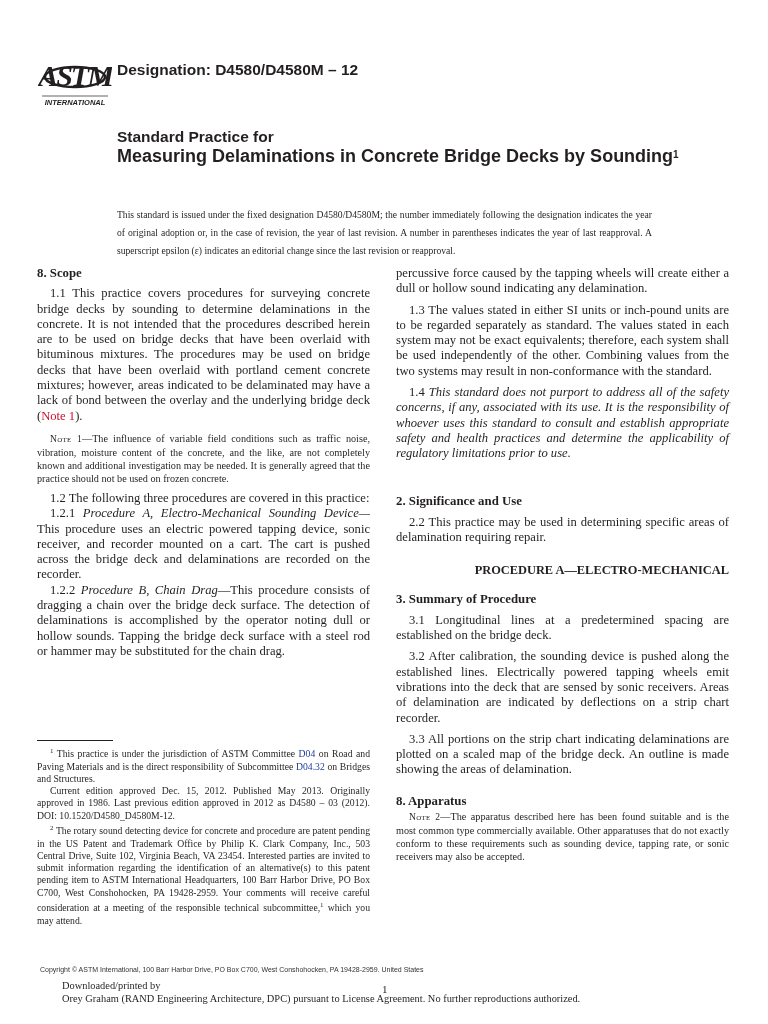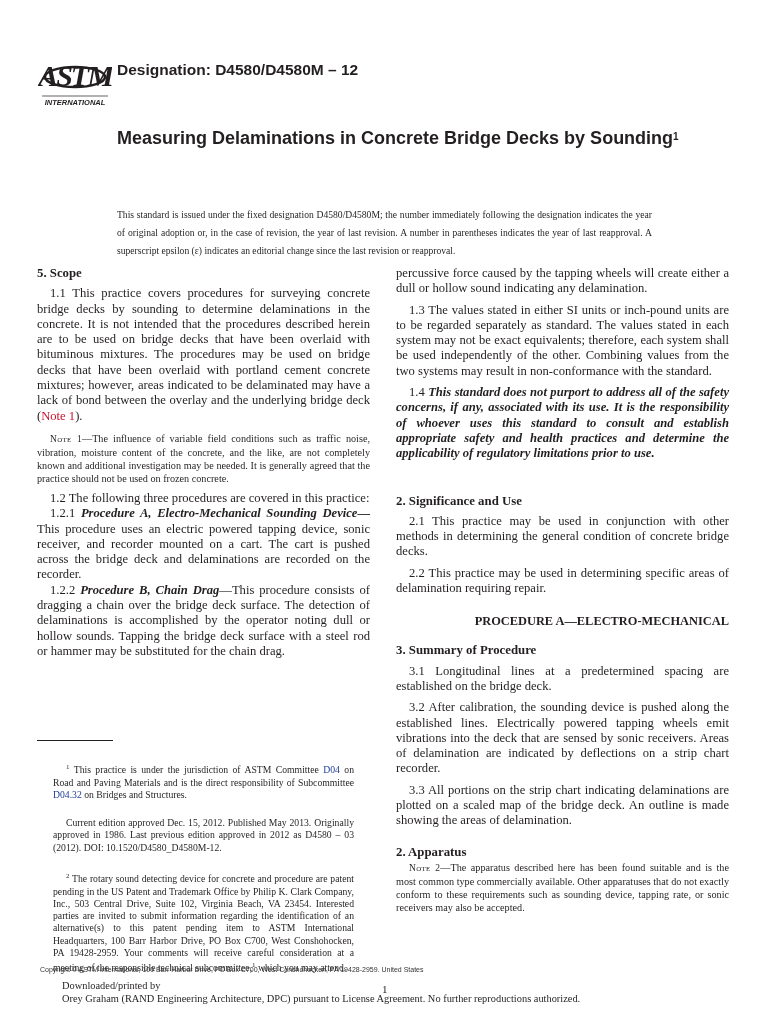--- a/index.html
+++ b/index.html
@@ -19,29 +19,29 @@
 
   
   .col { position: absolute; width: 333px; font-size: 12.6px; line-height: 15.3px; text-align: justify; }
   .col-left { left: 37px; top: 266px; }
   .col-right { left: 396px; top: 266px; }
   .h { font-weight: bold; font-size: 12.8px; margin: 0 0 5px 0; }
   .p { margin: 0; text-indent: 13px; }
   .gap { margin-top: 6px; }
   .note { font-size: 10.2px; line-height: 13px; margin: 8px 0 6px 0; text-indent: 13px; text-align: justify; }
   .smallcaps { font-variant: small-caps; font-size: 9.5px; letter-spacing: 0.3px; }
-  .it { font-style: italic; font-weight: bold; }
+  .it { font-style: italic; }
   .red { color: #c8102e; }
   .blue { color: #1f3c99; }
   .center-head { text-align: right; font-weight: bold; font-size: 12.4px; line-height: 15px; margin: 18px 0 14px 0; }
 
   
   .fn-rule { left: 37px; top: 740px; width: 76px; border-top: 1px solid #231f20; }
   .footnotes { left: 37px; top: 745px; width: 333px; font-size: 9.7px; line-height: 12.3px; text-align: justify; }
-  .footnotes p { margin: 16px; text-indent: 13px; }
+  .footnotes p { margin: 0; text-indent: 13px; }
   .footnotes sup { font-size: 7px; }
 
   
   .copyright { left: 40px; top: 966px; font-size: 7px; color: #333; }
   .dl-wrap { left: 62px; top: 979px; font-size: 10.4px; line-height: 13px; }
   .pagenum { left: 382px; top: 983px; font-size: 11px; }
 </style>
 </head>
 <body>
 
@@ -49,58 +49,58 @@
   <svg width="74" height="55" viewBox="0 0 74 55">
     <ellipse cx="37" cy="22" rx="30" ry="10" fill="none" stroke="#231f20" stroke-width="2.5"></ellipse>
     <text x="37" y="31" text-anchor="middle" font-family="Liberation Serif, serif" font-size="30" font-weight="bold" font-style="italic" fill="#231f20" letter-spacing="-2">ASTM</text>
     <line x1="4" y1="41" x2="70" y2="41" stroke="#231f20" stroke-width="0.7"></line>
     <text x="37" y="50" text-anchor="middle" font-family="Liberation Sans, sans-serif" font-size="7.5" font-weight="bold" font-style="italic" fill="#231f20">INTERNATIONAL</text>
   </svg>
 </div>
 <div class="abs designation sans">Designation: D4580/D4580M – 12</div>
 
 <div class="abs title-wrap sans">
+  <div class="title-pre">Standard Practice for</div>
   <div class="title-main">
     <span>Measuring Delaminations in Concrete Bridge Decks by Sounding</span><sup>1</sup>
   </div>
 </div>
 
 <div class="abs issued serif">This standard is issued under the fixed designation D4580/D4580M; the number immediately following the designation indicates the year of original adoption or, in the case of revision, the year of last revision. A number in parentheses indicates the year of last reapproval. A superscript epsilon (ε) indicates an editorial change since the last revision or reapproval.</div>
 
 <div class="col col-left serif">
-  <div class="h">5.  Scope</div>
+  <div class="h">8.  Scope</div>
   <p class="p"><span>1.1 This practice covers procedures for surveying concrete bridge decks by sounding to determine delaminations in the concrete. It is not intended that the procedures described herein are to be used on bridge decks that have been overlaid with bituminous mixtures. The procedures may be used on bridge decks that have been overlaid with portland cement concrete mixtures; however, areas indicated to be delaminated may have a lack of bond between the overlay and the underlying bridge deck (</span><a class="red">Note 1</a><span>).</span></p>
   <p class="note"><span class="smallcaps">Note 1</span><span>—The influence of variable field conditions such as traffic noise, vibration, moisture content of the concrete, and the like, are not completely known and additional investigation may be needed. It is generally agreed that the practice should not be used on frozen concrete.</span></p>
   <p class="p">1.2 The following three procedures are covered in this practice:</p>
   <p class="p"><span>1.2.1 </span><span class="it">Procedure A, Electro-Mechanical Sounding Device—</span><span>This procedure uses an electric powered tapping device, sonic receiver, and recorder mounted on a cart. The cart is pushed across the bridge deck and delaminations are recorded on the recorder.</span></p>
   <p class="p"><span>1.2.2 </span><span class="it">Procedure B, Chain Drag</span><span>—This procedure consists of dragging a chain over the bridge deck surface. The detection of delaminations is accomplished by the operator noting dull or hollow sounds. Tapping the bridge deck surface with a steel rod or hammer may be substituted for the chain drag.</span></p>
 </div>
 
 <div class="abs fn-rule"></div>
 <div class="abs footnotes serif">
   <p><sup>1</sup><span> This practice is under the jurisdiction of ASTM Committee </span><a class="blue">D04</a><span> on Road and Paving Materials and is the direct responsibility of Subcommittee </span><a class="blue">D04.32</a><span> on Bridges and Structures.</span></p>
   <p>Current edition approved Dec. 15, 2012. Published May 2013. Originally approved in 1986. Last previous edition approved in 2012 as D4580 – 03 (2012). DOI: 10.1520/D4580_D4580M-12.</p>
   <p><sup>2</sup><span> The rotary sound detecting device for concrete and procedure are patent pending in the US Patent and Trademark Office by Philip K. Clark Company, Inc., 503 Central Drive, Suite 102, Virginia Beach, VA 23454. Interested parties are invited to submit information regarding the identification of an alternative(s) to this patent pending item to ASTM International Headquarters, 100 Barr Harbor Drive, PO Box C700, West Conshohocken, PA 19428-2959. Your comments will receive careful consideration at a meeting of the responsible technical subcommittee,</span><sup>1</sup><span> which you may attend.</span></p>
 </div>
 
 <div class="col col-right serif">
   <p class="p" style="text-indent:0">percussive force caused by the tapping wheels will create either a dull or hollow sound indicating any delamination.</p>
   <p class="p gap">1.3 The values stated in either SI units or inch-pound units are to be regarded separately as standard. The values stated in each system may not be exact equivalents; therefore, each system shall be used independently of the other. Combining values from the two systems may result in non-conformance with the standard.</p>
   <p class="p gap"><span>1.4 </span><span class="it">This standard does not purport to address all of the safety concerns, if any, associated with its use. It is the responsibility of whoever uses this standard to consult and establish appropriate safety and health practices and determine the applicability of regulatory limitations prior to use.</span></p>
   <div class="h" style="margin-top:32px">2.  Significance and Use</div>
-  <p class="p">2.1 This practice may be used in conjunction with other methods in determining the general condition of concrete bridge decks.</p>
   <p class="p gap">2.2 This practice may be used in determining specific areas of delamination requiring repair.</p>
   <div class="center-head">
     <div>PROCEDURE A—ELECTRO-MECHANICAL</div>
   </div>
   <div class="h">3.  Summary of Procedure</div>
   <p class="p">3.1 Longitudinal lines at a predetermined spacing are established on the bridge deck.</p>
   <p class="p gap">3.2 After calibration, the sounding device is pushed along the established lines. Electrically powered tapping wheels emit vibrations into the deck that are sensed by sonic receivers. Areas of delamination are indicated by deflections on a strip chart recorder.</p>
   <p class="p gap">3.3 All portions on the strip chart indicating delaminations are plotted on a scaled map of the bridge deck. An outline is made showing the areas of delamination.</p>
-  <div class="h" style="margin-top:16px;margin-bottom:1px">2.  Apparatus</div>
+  <div class="h" style="margin-top:16px;margin-bottom:1px">8.  Apparatus</div>
   <p class="note" style="margin-top:0"><span class="smallcaps">Note 2</span><span>—The apparatus described here has been found suitable and is the most common type commercially available. Other apparatuses that do not exactly conform to these requirements such as sounding device, tapping rate, or sonic receivers may also be accepted.</span></p>
 </div>
 
 <div class="abs copyright sans">Copyright © ASTM International, 100 Barr Harbor Drive, PO Box C700, West Conshohocken, PA 19428-2959. United States</div>
 <div class="abs dl-wrap serif">
   <div>Downloaded/printed by</div>
   <div>Orey Graham (RAND Engineering Architecture, DPC) pursuant to License Agreement. No further reproductions authorized.</div>
 </div>
 <div class="abs pagenum serif">1</div>
 

